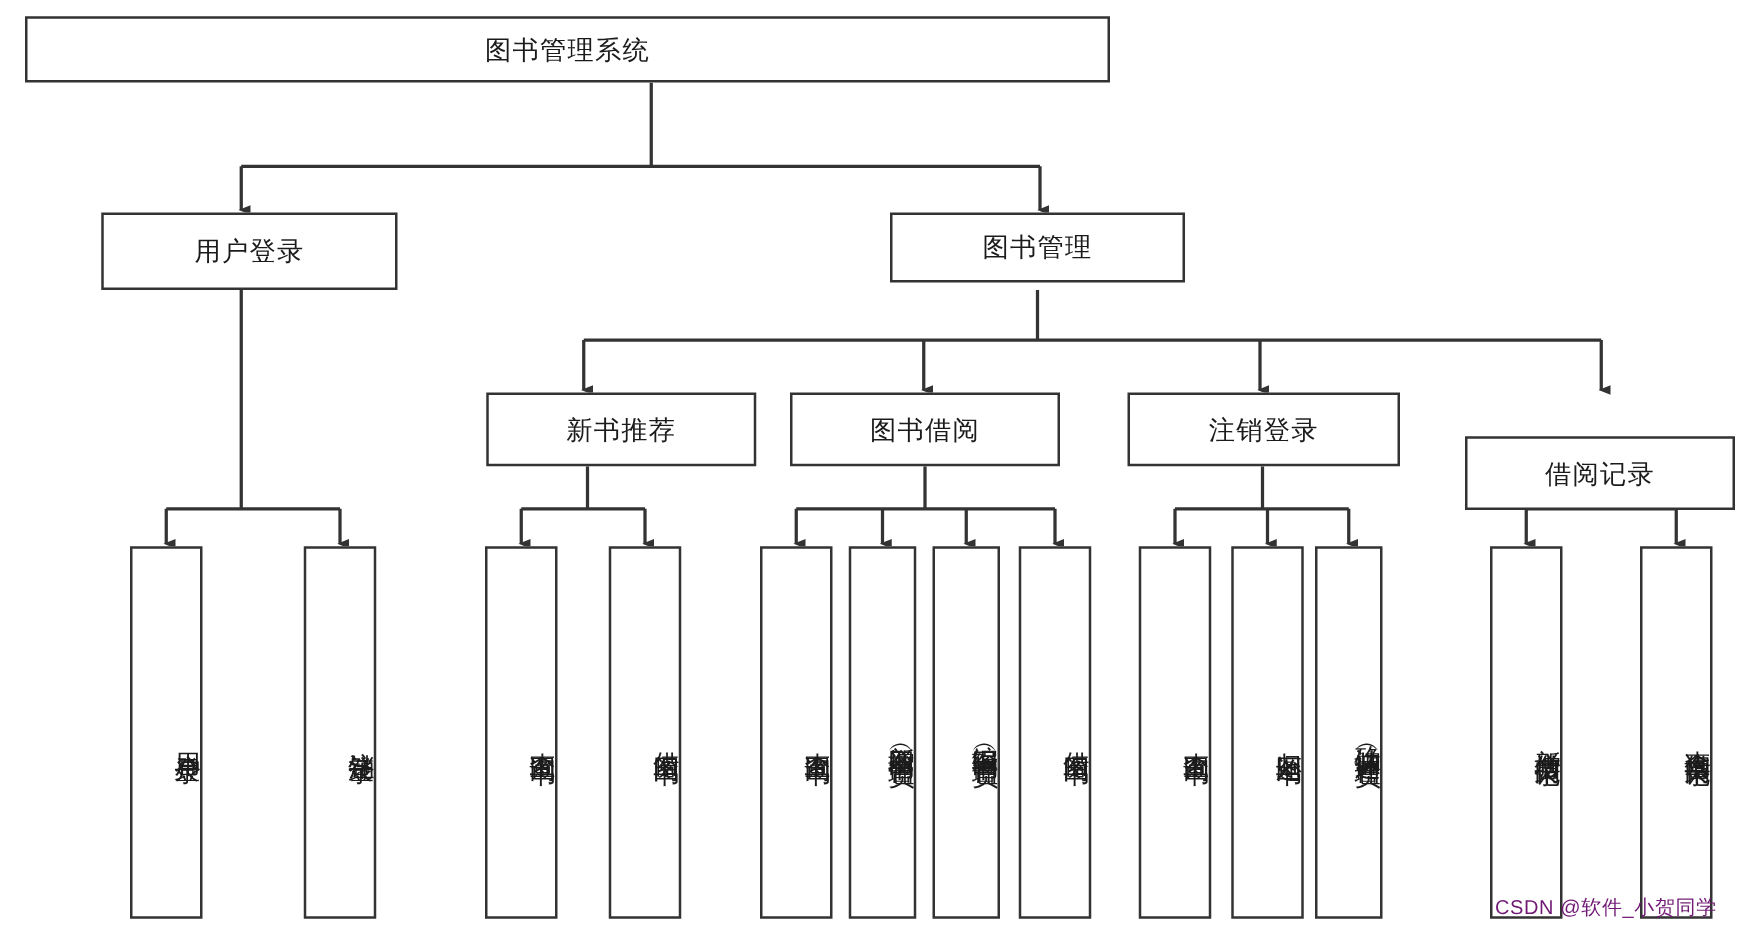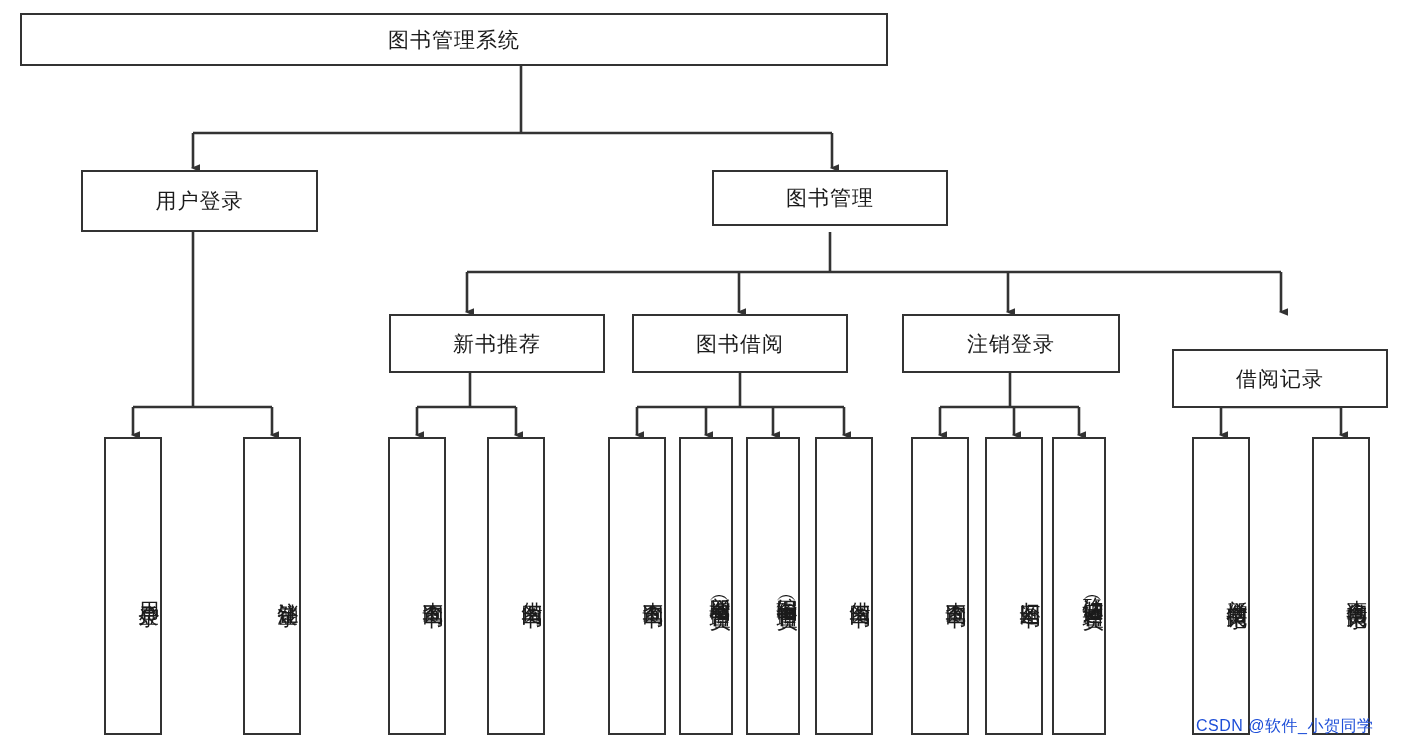--- a/index.html
+++ b/index.html
@@ -50,21 +50,21 @@
     line-height: 1.0;
   }
   .node.vert .vtext {
     writing-mode: vertical-rl;
     text-orientation: upright;
     display: block;
   }
   .watermark {
     position: absolute;
     font-size: 16px;
-    color: #1d4ed8;
+    color: #701a75;
     white-space: nowrap;
     letter-spacing: 0.5px;
   }
 </style>
 </head>
 <body>
 
 <div id="canvas">
 
   <svg class="edges" viewBox="0 0 1405 747" xmlns="http://www.w3.org/2000/svg">

